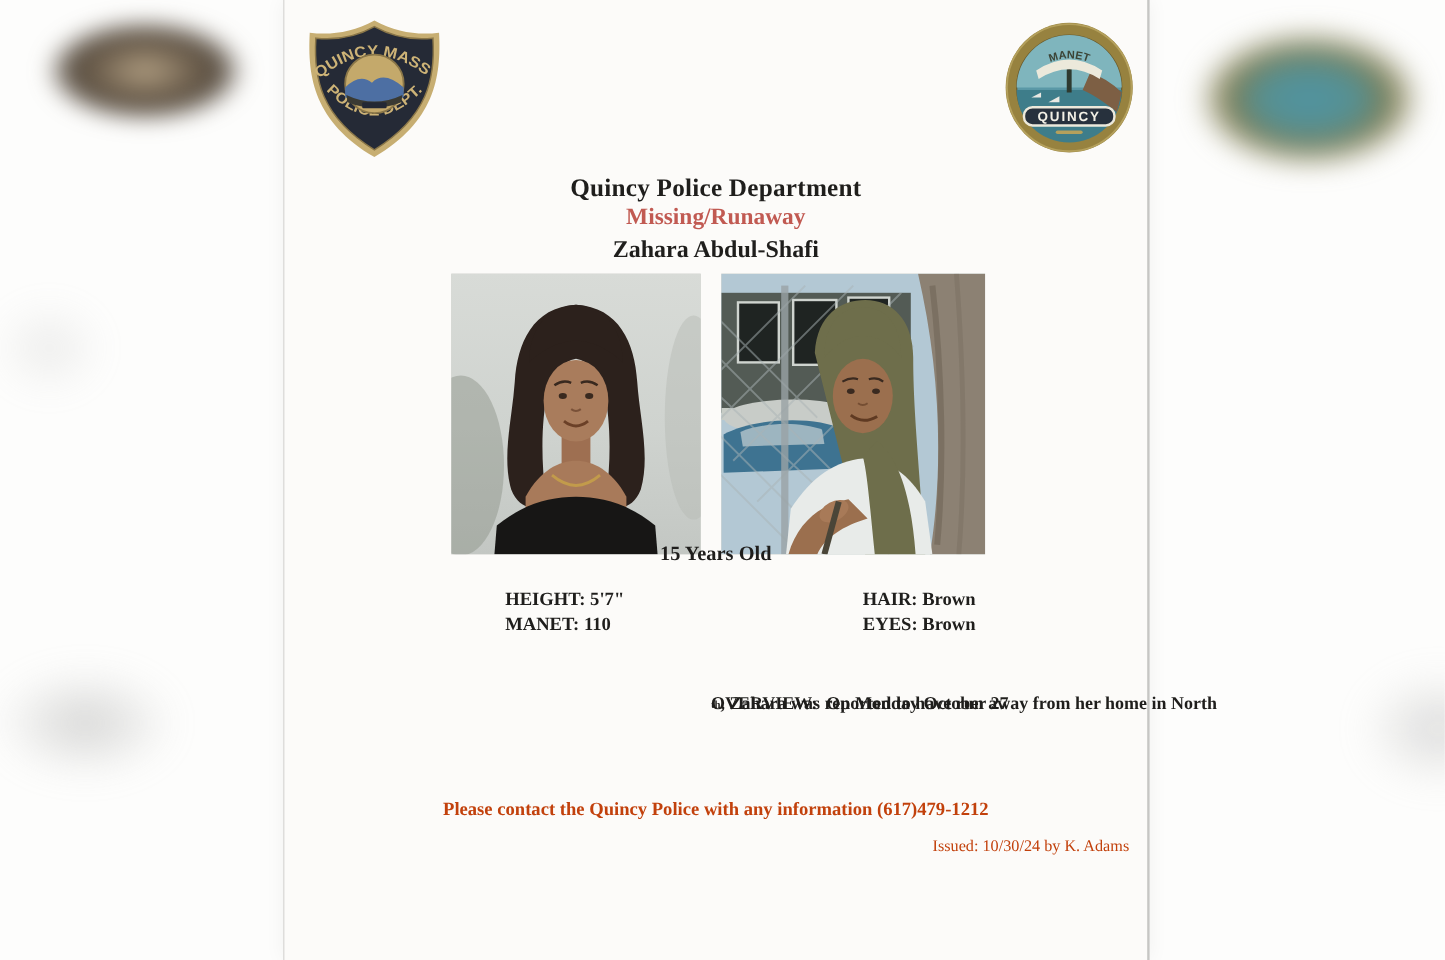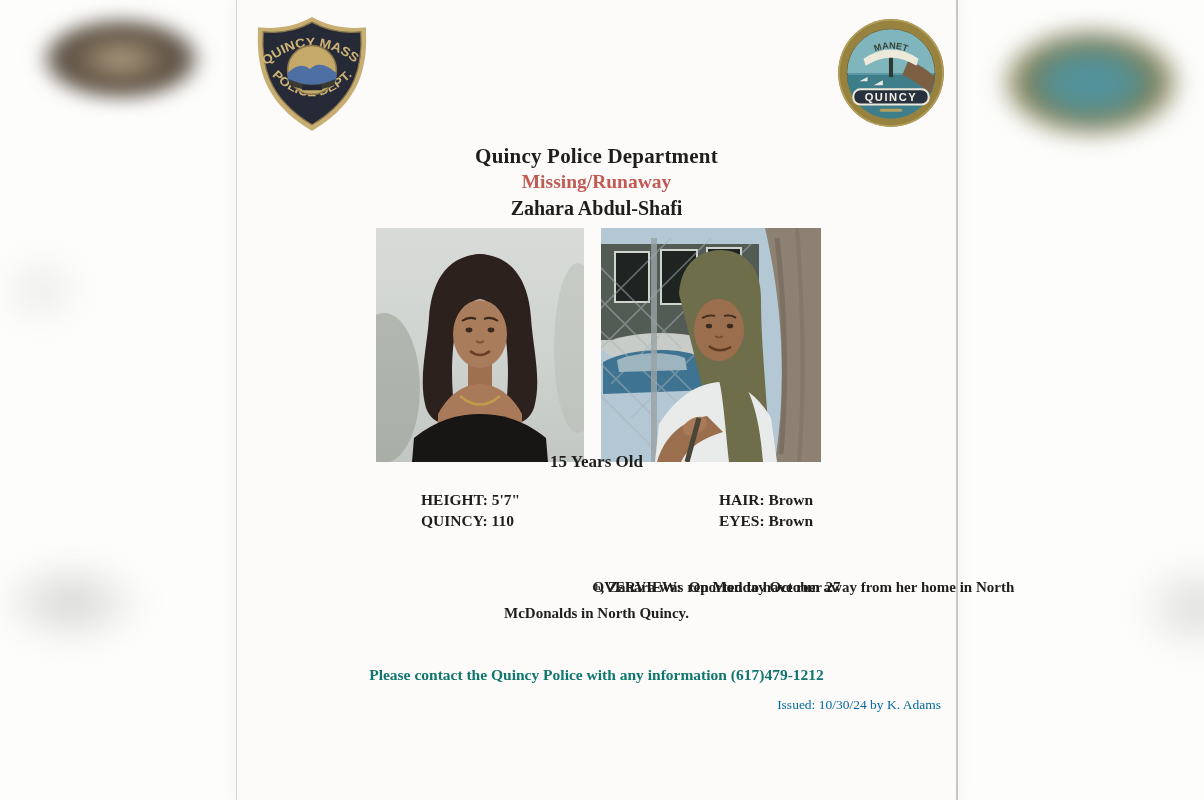--- a/index.html
+++ b/index.html
@@ -42,23 +42,23 @@
   .stat-group{top:489px;color:#1f1e1c;font-weight:bold;font-size:15.5px;line-height:21px;white-space:pre;}
   .stat-left{left:184px;}
   .stat-right{left:482px;}
   .stat-group .row{position:static;display:block;}
   .stat-group span{position:static;}
 
   .last-seen{top:541px;font-size:15px;}
   .overview{top:577px;font-size:15px;line-height:21.5px;white-space:pre;font-weight:bold;}
   .overview .ln{position:static;display:block;}
   .overview sup{position:static;font-size:9px;vertical-align:super;font-family:Liberation Serif, serif;}
-  .contact-line{top:666px;font-size:15.5px;color:#0f766e;}
+  .contact-line{top:666px;font-size:15.5px;color:#c2410c;}
   .issued-line{top:697px;right:15px;left:auto;width:auto;text-align:right;
-    font-size:13.5px;font-weight:normal;color:#0369a1;}
+    font-size:13.5px;font-weight:normal;color:#c2410c;}
 </style>
 </head>
 <body>
 
 <div class="stage">
 
   <div class="blob blob-badge"></div>
   <div class="blob blob-seal"></div>
   <div class="blob blob-gray-a"></div>
   <div class="blob blob-gray-b"></div>
@@ -172,25 +172,25 @@
         <path d="M58,196 C76,168 96,156 118,154 C140,156 156,166 170,190 L176,234 L54,234 Z" fill="#e8ebe9"></path>
         <path d="M130,140 C146,152 158,180 162,234 L128,234 C124,196 122,168 118,152 Z" fill="#6e6e4b"></path>
         <path d="M56,234 C64,206 84,192 106,188 L122,204 C102,210 86,220 80,234 Z" fill="#9b6f4e"></path>
         <ellipse cx="94" cy="198" rx="13" ry="8" fill="#a87a58" transform="rotate(-28 94 198)"></ellipse>
         <path d="M98,190 L86,234" stroke="#4a4538" stroke-width="5"></path>
       </svg>
     </div>
 
     <div class="center-line age-line">15 Years Old</div>
 
-    <div class="stat-group stat-left"><span class="row"><span>HEIGHT:</span> <span>5'7"</span></span><span class="row"><span>QUINCY:</span> <span>110</span></span></div>
+    <div class="stat-group stat-left"><span class="row"><span>HEIGHT:</span> <span>5'7"</span></span><span class="row"><span>MANET:</span> <span>110</span></span></div>
 
     <div class="stat-group stat-right"><span class="row"><span>HAIR:</span> <span>Brown</span></span><span class="row"><span>EYES:</span> <span>Brown</span></span></div>
 
 
-    <div class="center-line overview"><span class="ln"><span>OVERVIEW:  On Monday October 27</span><sup>th</sup><span>, Zahara was reported to have run away from her home in North</span></span><span class="ln">McDonalds in North Quincy.</span></div>
+    <div class="center-line overview"><span class="ln"><span>OVERVIEW:  On Monday October 27</span><sup>th</sup><span>, Zahara was reported to have run away from her home in North</span></span></div>
 
     <div class="center-line contact-line">Please contact the Quincy Police with any information (617)479-1212</div>
 
     <div class="center-line issued-line">Issued: 10/30/24 by K. Adams</div>
 
   </div>
 </div>
 
 </body></html>

